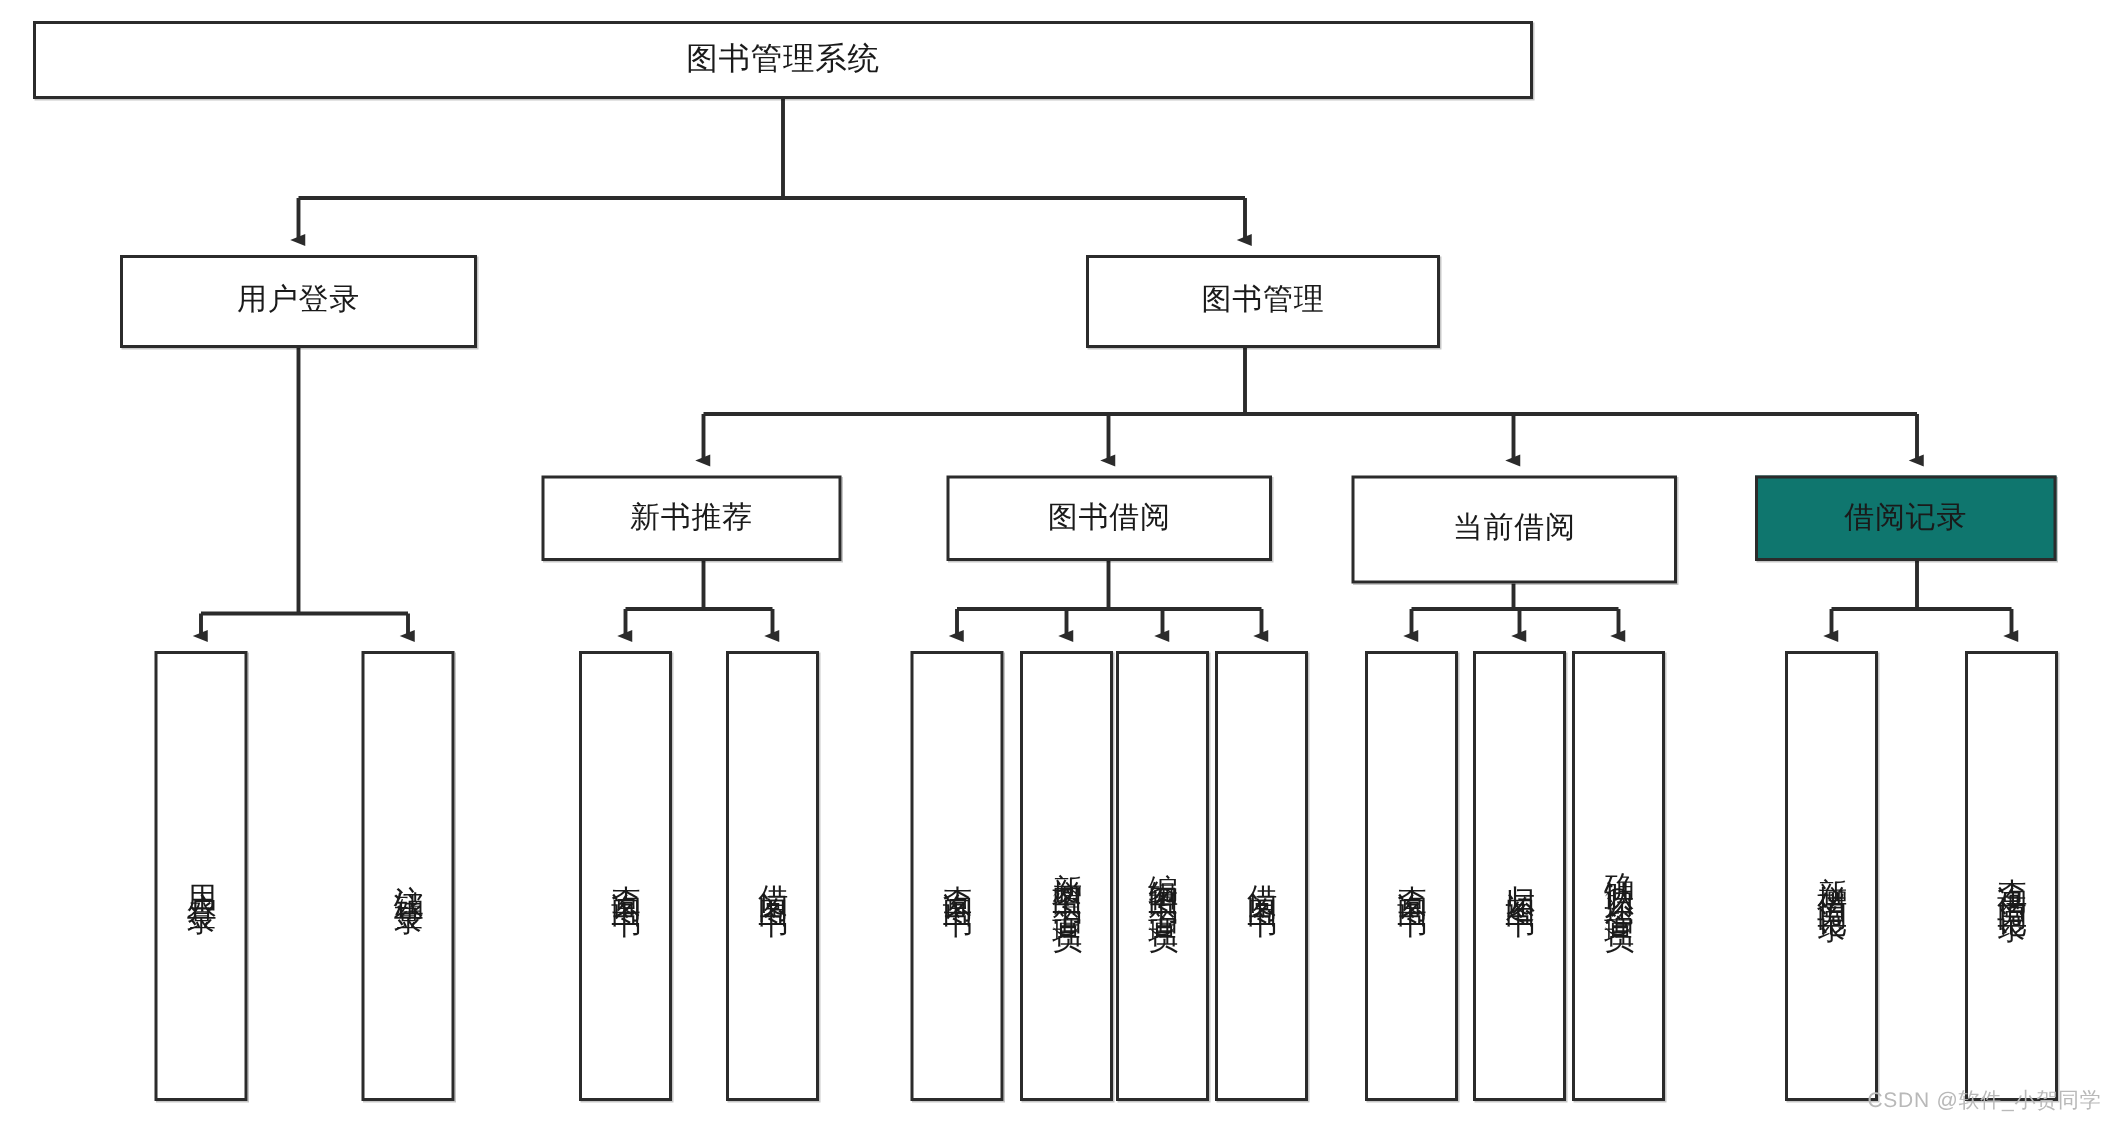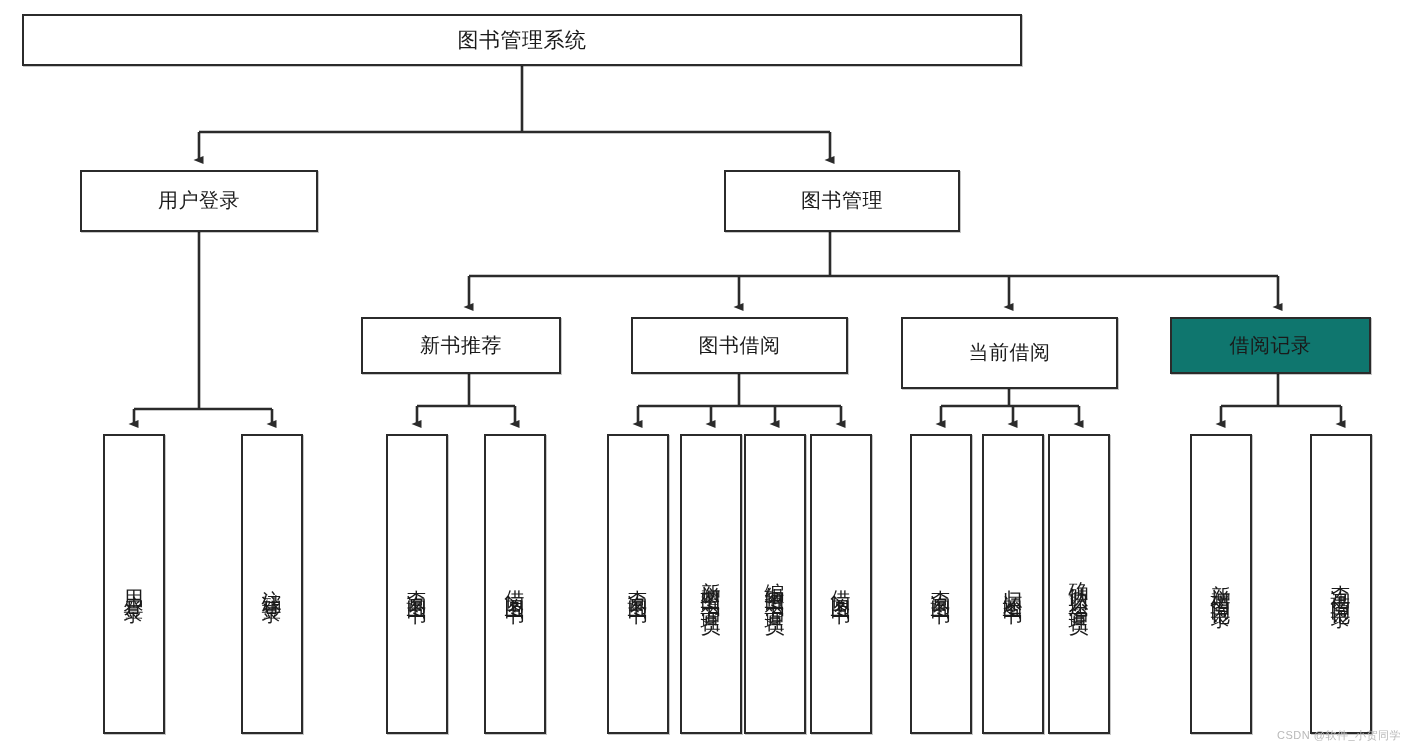--- a/index.html
+++ b/index.html
@@ -66,21 +66,21 @@
   }
   
   .node.leaf.tall .node-label {
     align-items: flex-start;
     padding-top: 4px;
   }
   #watermark {
     position: absolute;
     right: 24px;
     bottom: 4px;
-    font-size: 11px;
+    font-size: 14px;
     color: #b9b9b9;
     letter-spacing: 0.5px;
     white-space: nowrap;
     user-select: none;
   }
 </style>
 </head>
 <body>
 
 <div id="diagram-root" style="background: rgb(255, 255, 255); padding-left: 20px;">

